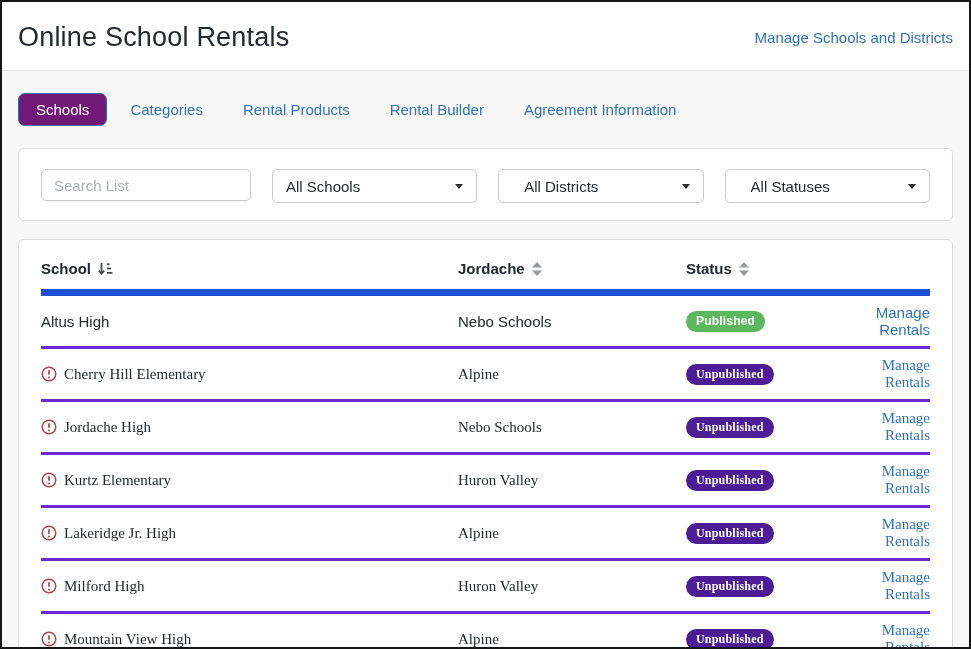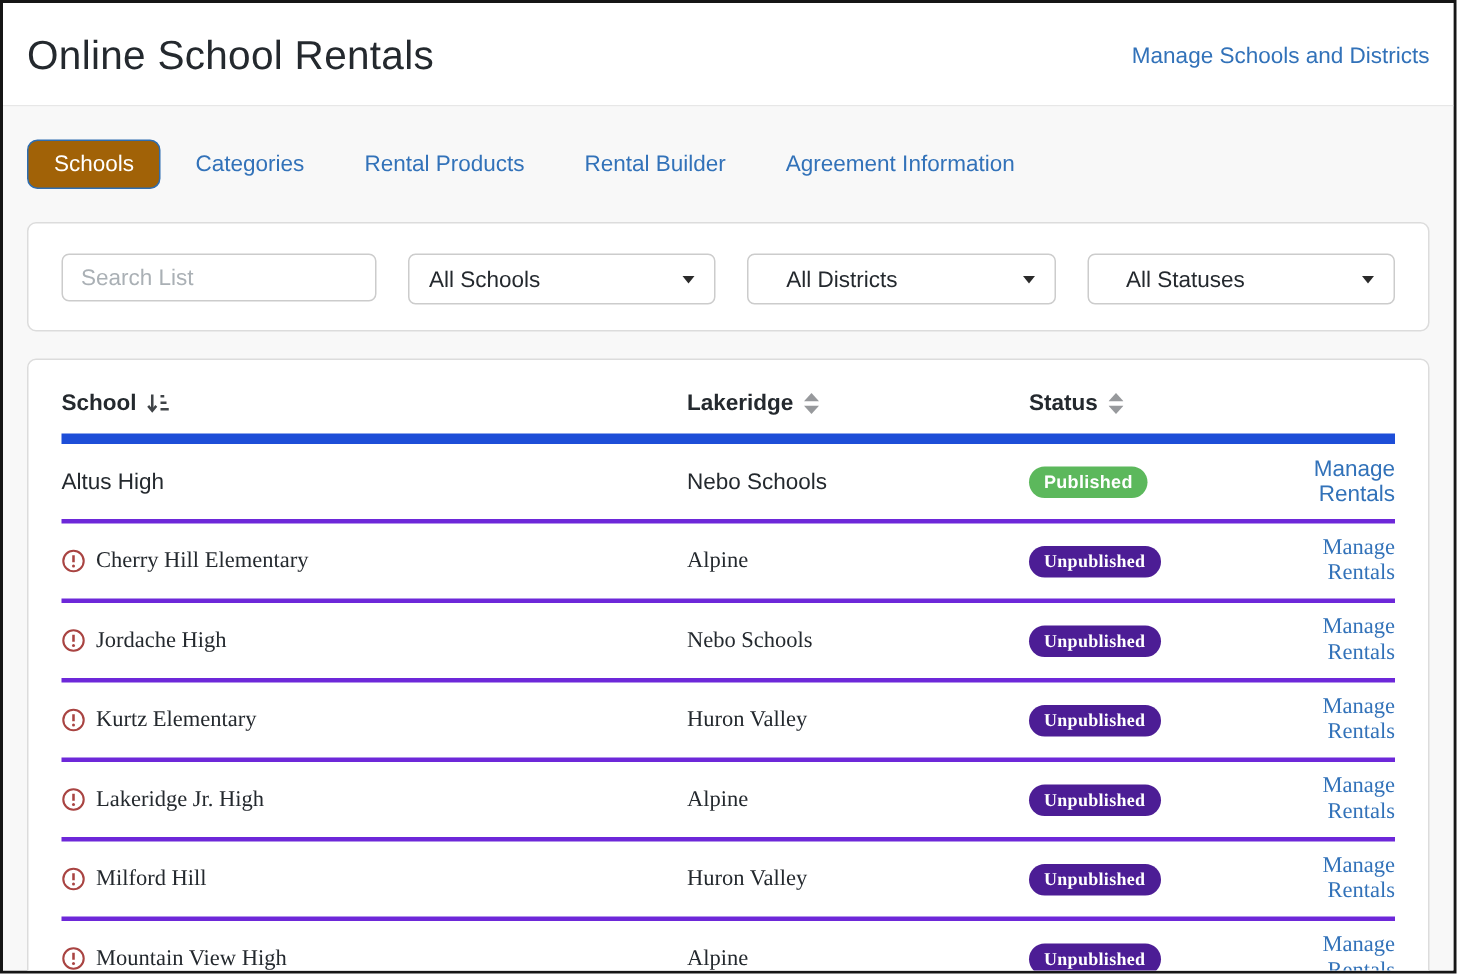--- a/index.html
+++ b/index.html
@@ -24,21 +24,21 @@
 
   
   .content { background:#f8f8f8; height:578px; padding:0 16px; }
 
   
   .tabs { display:flex; align-items:center; padding-top:22px; gap:6px; }
   .tab {
     font-size:15px; color:#3272b9; padding:7px 17px; border-radius:7px;
     cursor:pointer; text-decoration:none; white-space:nowrap;
   }
-  .tab.active { background:#a16207; color:#ffffff; border:1px solid #2e6db0; }
+  .tab.active { background:#701a75; color:#ffffff; border:1px solid #2e6db0; }
 
   
   .card {
     background:#ffffff; border:1px solid #dcdcdc; border-radius:6px;
   }
   .filter-card {
     margin-top:22px; padding:20px 22px; display:flex; align-items:flex-start;
     height:73px;
   }
   .search-input {
@@ -143,21 +143,21 @@
                   <polyline points="0.8,8.6 3.5,11.8 6.2,8.6" fill="none"></polyline>
                   <line x1="9" y1="2.2" x2="11.5" y2="2.2"></line>
                   <line x1="9" y1="6.5" x2="13" y2="6.5"></line>
                   <line x1="9" y1="10.8" x2="14.5" y2="10.8"></line>
                 </g>
               </svg>
             </span>
           </th>
           <th>
             <span class="th-inner">
-              <span>Lakeridge</span>
+              <span>Jordache</span>
               <svg width="10" height="14" viewBox="0 0 10 14">
                 <polygon points="5,0 10,5.5 0,5.5" fill="#97999c"></polygon>
                 <polygon points="5,14 10,8.5 0,8.5" fill="#97999c"></polygon>
               </svg>
             </span>
           </th>
           <th>
             <span class="th-inner">
               <span>Status</span>
               <svg width="10" height="14" viewBox="0 0 10 14">
@@ -277,21 +277,21 @@
   <tr>
     <td class="cell-school">
       <span class="school-flex">
         <span class="warn-icon">
           <svg width="16" height="16" viewBox="0 0 16 16">
             <circle cx="8" cy="8" r="6.8" fill="none" stroke="#a94442" stroke-width="1.4"></circle>
             <line x1="8" y1="4.2" x2="8" y2="8.8" stroke="#a94442" stroke-width="1.7"></line>
             <circle cx="8" cy="11.4" r="1" fill="#a94442"></circle>
           </svg>
         </span>
-        <span>Milford Hill</span>
+        <span>Milford High</span>
       </span>
     </td>
     <td class="cell-district">Huron Valley</td>
     <td class="cell-status">
       <span class="badge badge-unpublished">Unpublished</span>
     </td>
     <td class="cell-action">
       <a class="row-link">Manage Rentals</a>
     </td>
   </tr>

